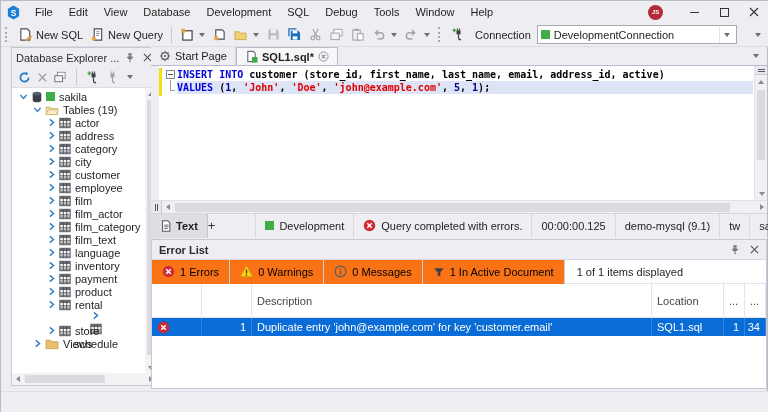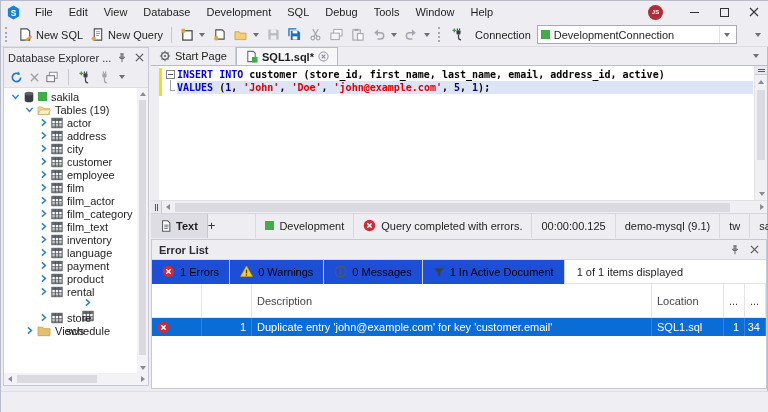--- a/index.html
+++ b/index.html
@@ -32,21 +32,21 @@
   #toolbar { position:absolute; left:0; top:22px; width:768px; height:24px; display:flex; align-items:center; background:#eeeef2; border-bottom:1px solid #dcdce2; }
   .grip { width:5px; height:15px; border-left:2px dotted #a8a8b2; margin:0 5px 0 4px; }
   .tbtn { display:inline-flex; align-items:center; gap:4px; height:21px; padding:0 4px; background:transparent; border:none; font-family:inherit; font-size:11px; color:#1e1e1e; }
   .caret { width:0; height:0; border-left:3px solid transparent; border-right:3px solid transparent; border-top:4px solid #6e6e78; display:inline-block; margin-left:2px; }
   .tsep { width:1px; height:16px; background:#c8c8d2; margin:0 4px; }
   #connection-combo { display:flex; align-items:center; width:200px; height:19px; background:#fff; border:1px solid #a9abb3; padding:0 3px; margin-left:6px; gap:4px; }
   #connection-combo .cval { flex:1; }
   .combo-arrow { width:14px; height:17px; display:flex; align-items:center; justify-content:center; border-left:1px solid #e2e2e8; }
 
   
-  #explorer { position:absolute; left:2px; top:46px; width:146px; height:339px; background:#eeeef2; border:1px solid #c6c9d4; }
+  #explorer { position:absolute; left:10px; top:46px; width:146px; height:339px; background:#eeeef2; border:1px solid #c6c9d4; }
   #explorer-header { height:19px; display:flex; align-items:center; padding:0 4px; }
   #explorer-title { flex:1; color:#2b2b33; }
   #explorer-toolbar { height:21px; display:flex; align-items:center; gap:6px; padding:0 6px; border-bottom:1px solid #dcdce2; }
   #tree-wrap { position:absolute; left:0; top:40px; right:0; bottom:12px; background:#fff; }
   #tree { position:absolute; left:0; top:2px; right:11px; bottom:0; overflow:hidden; }
   .trow { display:flex; align-items:center; height:13px; gap:3px; white-space:nowrap; }
   .tlabel { padding-left:1px; }
   .chev { width:10px; }
   
   .sb-v { position:absolute; top:0; right:0; bottom:0; width:11px; background:#f3f3f6; }
@@ -96,21 +96,21 @@
   #view-tab { display:flex; align-items:center; gap:4px; height:24px; padding:0 9px; background:#dddde3; border-right:1px solid #c6c6ce; font-weight:bold; }
   #add-view-tab { width:22px; text-align:center; font-size:13px; color:#333; }
   #status-segments { display:flex; align-items:center; height:24px; margin-left:40px; }
   .seg { display:flex; align-items:center; gap:5px; padding:0 9px; height:24px; border-left:1px solid #d8d8e0; white-space:nowrap; }
 
   
   #error-panel { position:absolute; left:150px; top:238px; right:0; height:150px; background:#fff; border:1px solid #c6c9d4; }
   #error-header { height:20px; background:#eeeef2; display:flex; align-items:center; padding:0 7px; border-bottom:1px solid #d8d8e0; }
   #error-title { flex:1; font-weight:bold; color:#2b2b33; }
   #error-filters { height:24px; display:flex; align-items:center; background:#fff; border-bottom:1px solid #e2e2e8; }
-  .fbtn { display:flex; align-items:center; gap:5px; height:24px; padding:0 10px; background:#1d4ed8; border-right:1px solid #cfcfd8; font-family:inherit; font-size:11px; border-top:none; border-left:none; border-bottom:none; }
+  .fbtn { display:flex; align-items:center; gap:5px; height:24px; padding:0 10px; background:#f97316; border-right:1px solid #cfcfd8; font-family:inherit; font-size:11px; border-top:none; border-left:none; border-bottom:none; }
   #filter-summary { padding:0 12px; color:#1e1e1e; }
   .egrid { display:grid; grid-template-columns:50px 50px 1fr 72px 21px 21px; }
   #error-thead { height:34px; border-bottom:1px solid #e4e4ea; }
   #error-thead > div { display:flex; align-items:center; padding:0 5px; border-right:1px solid #e4e4ea; color:#44444c; overflow:hidden; }
   .erow { height:18px; background:#0a6cd6; color:#fff; }
   .erow > div { display:flex; align-items:center; padding:0 5px; border-right:1px solid #2f82dd; overflow:hidden; white-space:nowrap; }
   .cell-num { justify-content:flex-end; }
 
   
   #bottom-bar { position:absolute; left:0; top:390px; width:768px; height:22px; background:#efeff3; border-top:1px solid #dddde3; }
@@ -415,20 +415,35 @@
                 <path d="M3.2 1.5 L7.2 5 L3.2 8.5" fill="none" stroke="#2e7fc1" stroke-width="1.6"></path>
               </svg>
             </span>
             <span class="ic">
               <svg viewBox="0 0 14 14" width="12" height="12">
                 <rect x="1" y="1.5" width="12" height="11" fill="#fff" stroke="#4a4f55" stroke-width="1.1"></rect>
                 <rect x="1" y="1.5" width="12" height="3.2" fill="#646a72"></rect>
                 <path d="M1 8 h12 M1 10.7 h12 M5 1.5 v11 M9 1.5 v11" stroke="#4a4f55" stroke-width="1.1"></path>
               </svg>
             </span>
+            <span class="tlabel">category</span>
+          </div>
+          <div class="trow" style="padding-left: 34px;">
+            <span class="ic chev">
+              <svg viewBox="0 0 10 10" width="9" height="9">
+                <path d="M3.2 1.5 L7.2 5 L3.2 8.5" fill="none" stroke="#2e7fc1" stroke-width="1.6"></path>
+              </svg>
+            </span>
+            <span class="ic">
+              <svg viewBox="0 0 14 14" width="12" height="12">
+                <rect x="1" y="1.5" width="12" height="11" fill="#fff" stroke="#4a4f55" stroke-width="1.1"></rect>
+                <rect x="1" y="1.5" width="12" height="3.2" fill="#646a72"></rect>
+                <path d="M1 8 h12 M1 10.7 h12 M5 1.5 v11 M9 1.5 v11" stroke="#4a4f55" stroke-width="1.1"></path>
+              </svg>
+            </span>
             <span class="tlabel">city</span>
           </div>
           <div class="trow" style="padding-left: 34px;">
             <span class="ic chev">
               <svg viewBox="0 0 10 10" width="9" height="9">
                 <path d="M3.2 1.5 L7.2 5 L3.2 8.5" fill="none" stroke="#2e7fc1" stroke-width="1.6"></path>
               </svg>
             </span>
             <span class="ic">
               <svg viewBox="0 0 14 14" width="12" height="12">
@@ -520,36 +535,36 @@
                 <path d="M3.2 1.5 L7.2 5 L3.2 8.5" fill="none" stroke="#2e7fc1" stroke-width="1.6"></path>
               </svg>
             </span>
             <span class="ic">
               <svg viewBox="0 0 14 14" width="12" height="12">
                 <rect x="1" y="1.5" width="12" height="11" fill="#fff" stroke="#4a4f55" stroke-width="1.1"></rect>
                 <rect x="1" y="1.5" width="12" height="3.2" fill="#646a72"></rect>
                 <path d="M1 8 h12 M1 10.7 h12 M5 1.5 v11 M9 1.5 v11" stroke="#4a4f55" stroke-width="1.1"></path>
               </svg>
             </span>
+            <span class="tlabel">language</span>
+          </div>
+          <div class="trow" style="padding-left: 34px;">
+            <span class="ic chev">
+              <svg viewBox="0 0 10 10" width="9" height="9">
+                <path d="M3.2 1.5 L7.2 5 L3.2 8.5" fill="none" stroke="#2e7fc1" stroke-width="1.6"></path>
+              </svg>
+            </span>
+            <span class="ic">
+              <svg viewBox="0 0 14 14" width="12" height="12">
+                <rect x="1" y="1.5" width="12" height="11" fill="#fff" stroke="#4a4f55" stroke-width="1.1"></rect>
+                <rect x="1" y="1.5" width="12" height="3.2" fill="#646a72"></rect>
+                <path d="M1 8 h12 M1 10.7 h12 M5 1.5 v11 M9 1.5 v11" stroke="#4a4f55" stroke-width="1.1"></path>
+              </svg>
+            </span>
             <span class="tlabel">inventory</span>
-          </div>
-          <div class="trow" style="padding-left: 34px;">
-            <span class="ic chev">
-              <svg viewBox="0 0 10 10" width="9" height="9">
-                <path d="M3.2 1.5 L7.2 5 L3.2 8.5" fill="none" stroke="#2e7fc1" stroke-width="1.6"></path>
-              </svg>
-            </span>
-            <span class="ic">
-              <svg viewBox="0 0 14 14" width="12" height="12">
-                <rect x="1" y="1.5" width="12" height="11" fill="#fff" stroke="#4a4f55" stroke-width="1.1"></rect>
-                <rect x="1" y="1.5" width="12" height="3.2" fill="#646a72"></rect>
-                <path d="M1 8 h12 M1 10.7 h12 M5 1.5 v11 M9 1.5 v11" stroke="#4a4f55" stroke-width="1.1"></path>
-              </svg>
-            </span>
-            <span class="tlabel">language</span>
           </div>
           <div class="trow" style="padding-left: 34px;">
             <span class="ic chev">
               <svg viewBox="0 0 10 10" width="9" height="9">
                 <path d="M3.2 1.5 L7.2 5 L3.2 8.5" fill="none" stroke="#2e7fc1" stroke-width="1.6"></path>
               </svg>
             </span>
             <span class="ic">
               <svg viewBox="0 0 14 14" width="12" height="12">
                 <rect x="1" y="1.5" width="12" height="11" fill="#fff" stroke="#4a4f55" stroke-width="1.1"></rect>

